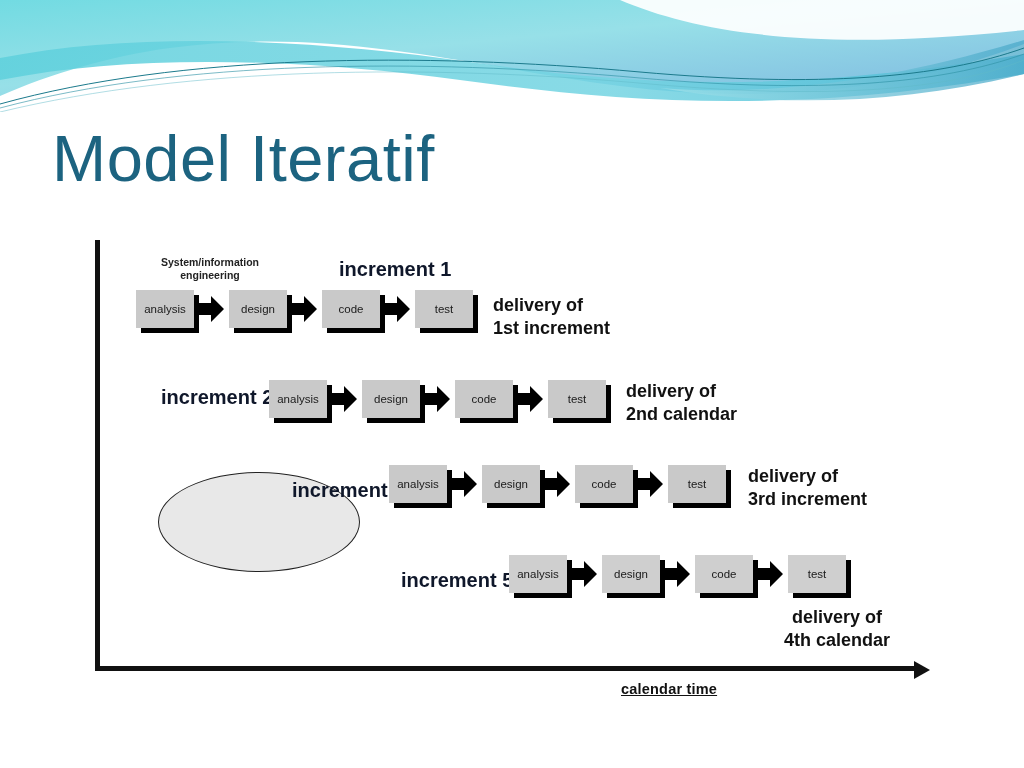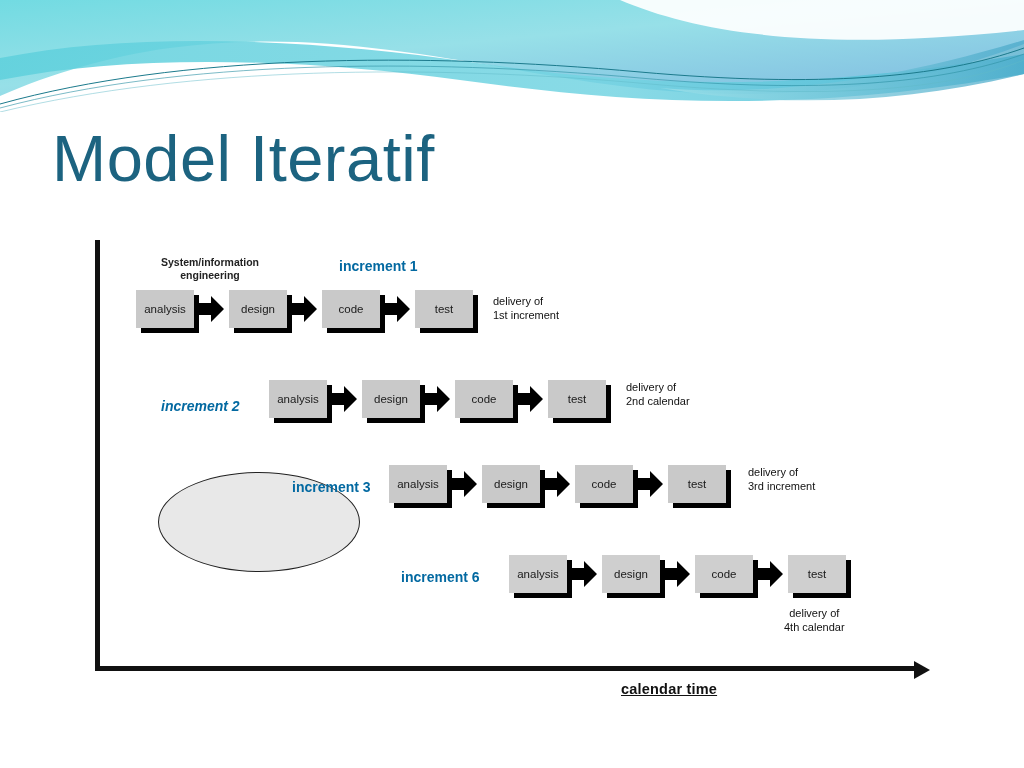--- a/index.html
+++ b/index.html
@@ -59,25 +59,25 @@
     display:flex;align-items:center;justify-content:center;
     font-size:11.5px;color:#1a1a1a;font-weight:400;
   }
   .row4 .phase-box{background:#cfcfcf;}
 
   
   .block-arrow{position:absolute;width:26px;height:30px;}
 
   
   .increment-label{
-    position:absolute;font-size:14px;font-weight:bold;color:#0369a1;
+    position:absolute;font-size:20px;font-weight:bold;color:#0f172a;
     white-space:nowrap;
   }
   .delivery-label{
-    position:absolute;font-size:11px;font-weight:normal;color:#111;
+    position:absolute;font-size:18px;font-weight:bold;color:#111;
     line-height:1.28;white-space:nowrap;
   }
 </style>
 </head>
 <body>
 
 <div id="header-band">
   <svg width="1024" height="112" viewBox="0 0 1024 112" xmlns="http://www.w3.org/2000/svg">
     <defs>
       <linearGradient id="gradTop" x1="0" y1="0" x2="1" y2="1">
@@ -145,21 +145,21 @@
         <path d="M0,9 H13 V2 L26,15 L13,28 V21 H0 Z" fill="#000"></path>
       </svg>
   </div>
   <div class="phase-box" style="left:367px;top:72px;">test</div>
 
   <div class="delivery-label" style="left:445px;top:76px;">
     <span>delivery of</span><br>
     <span>1st increment</span>
   </div>
 
-  <div class="increment-label" style="left:113px;top:180px;font-style:italic;">increment 2</div>
+  <div class="increment-label" style="left:113px;top:168px;">increment 2</div>
 
   <div class="phase-box" style="left:221px;top:162px;">analysis</div>
   <div class="block-arrow" style="left:283px;top:166px;">
     <svg width="26" height="30" viewBox="0 0 26 30">
         <path d="M0,9 H13 V2 L26,15 L13,28 V21 H0 Z" fill="#000"></path>
       </svg>
   </div>
   <div class="phase-box" style="left:314px;top:162px;">design</div>
   <div class="block-arrow" style="left:376px;top:166px;">
     <svg width="26" height="30" viewBox="0 0 26 30">
@@ -200,21 +200,21 @@
       </svg>
   </div>
   <div class="phase-box" style="left:620px;top:247px;">test</div>
 
   <div class="delivery-label" style="left:700px;top:247px;">
     <span>delivery of</span><br>
     <span>3rd increment</span>
   </div>
 
   <div class="row4">
-    <div class="increment-label" style="left:353px;top:351px;">increment 6</div>
+    <div class="increment-label" style="left:353px;top:351px;">increment 5</div>
 
     <div class="phase-box" style="left:461px;top:337px;">analysis</div>
     <div class="block-arrow" style="left:523px;top:341px;">
       <svg width="26" height="30" viewBox="0 0 26 30">
           <path d="M0,9 H13 V2 L26,15 L13,28 V21 H0 Z" fill="#000"></path>
         </svg>
     </div>
     <div class="phase-box" style="left:554px;top:337px;">design</div>
     <div class="block-arrow" style="left:616px;top:341px;">
       <svg width="26" height="30" viewBox="0 0 26 30">

